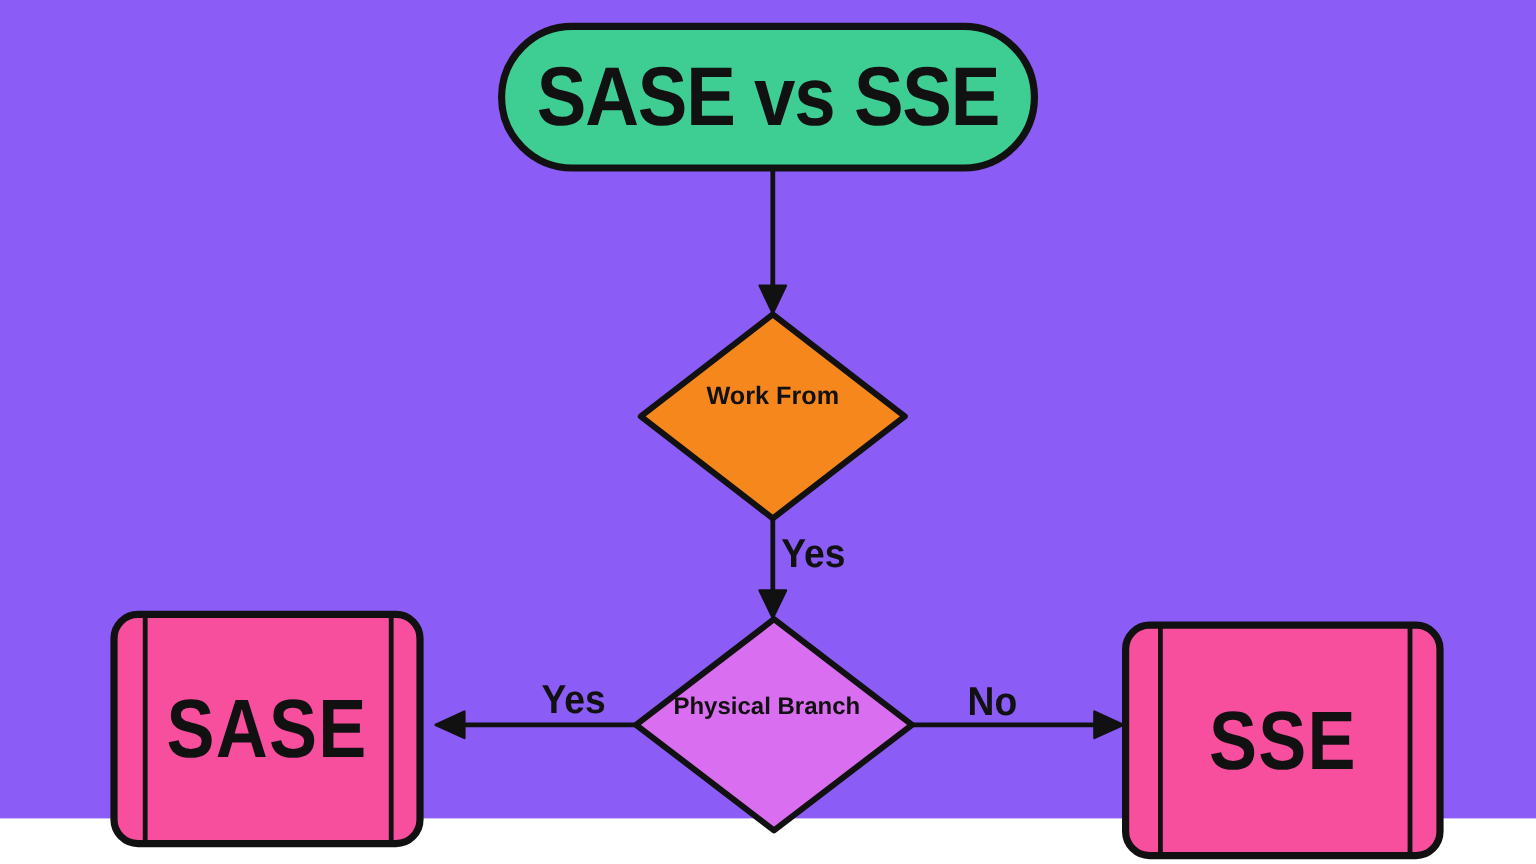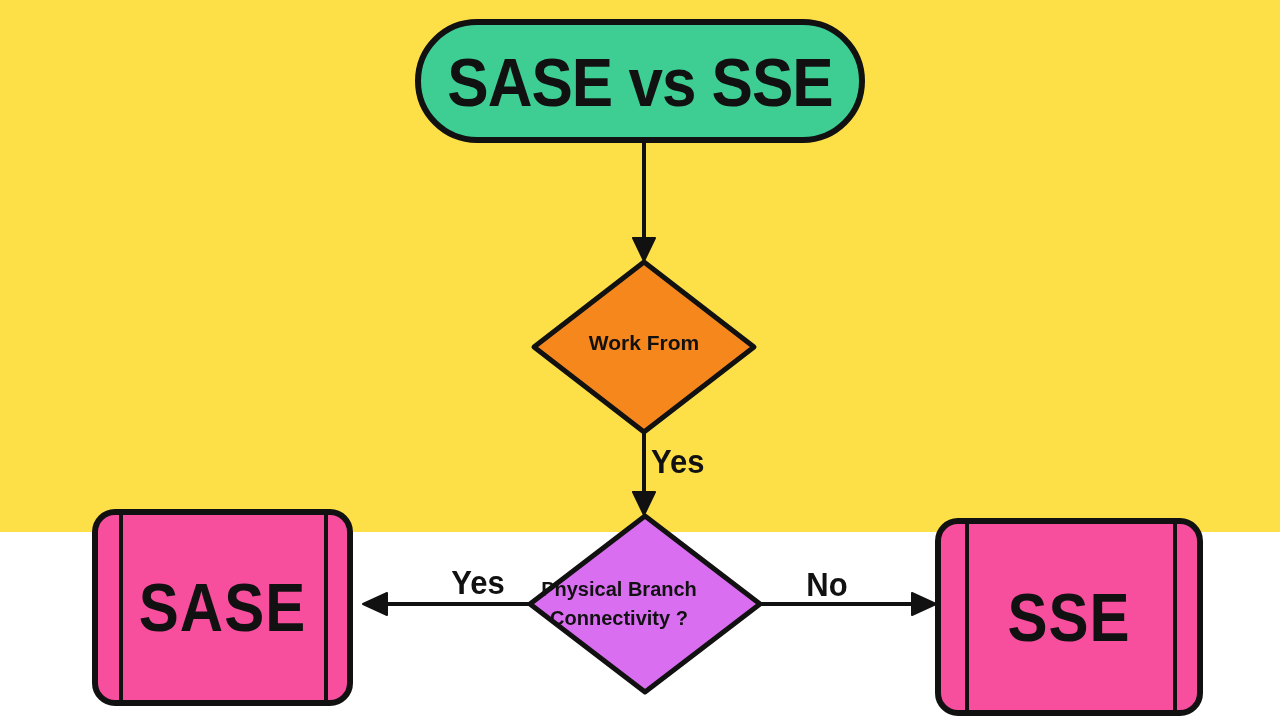--- a/index.html
+++ b/index.html
@@ -7,22 +7,22 @@
     padding: 0;
     width: 1280px;
     height: 720px;
     background: #ffffff;
     font-family: "Liberation Sans", sans-serif;
     overflow: hidden;
   }
   .stage {
     position: relative;
     width: 1280px;
-    height: 532px;
-    background: #fde047;
+    height: 682px;
+    background: #8b5cf6;
   }
   .layer {
     position: absolute;
     left: 0; top: 0;
     width: 1280px; height: 720px;
   }
   svg .connector {
     stroke: #111111;
     stroke-width: 4;
     fill: none;
@@ -55,24 +55,23 @@
     letter-spacing: -1px;
     transform: scaleY(1.12);
   }
   .diamond-label {
     line-height: 29px;
   }
   .d1-label {
     left: 534px; top: 316px;
     width: 220px;
     font-size: 21px;
-    margin-top: 12px;
   }
   .d2-label {
-    left: 497px; top: 575px;
+    left: 517px; top: 575px;
     width: 244px;
     font-size: 20px;
   }
   .edge-label {
     font-size: 31px;
     transform: scaleY(1.08);
   }
   #edge-yes-1 { left: 651px; top: 444px; text-align: left; }
   #edge-yes-2 { left: 428px; top: 565px; width: 100px; }
   #edge-no-1  { left: 777px; top: 567px; width: 100px; }
@@ -128,21 +127,20 @@
   <div class="label title-label">SASE vs SSE</div>
 
   <div class="label diamond-label d1-label">
     <div>Work From</div>
   </div>
 
   <div class="label edge-label" id="edge-yes-1">Yes</div>
 
   <div class="label diamond-label d2-label">
     <div>Physical Branch</div>
-    <div>Connectivity ?</div>
   </div>
 
   <div class="label edge-label" id="edge-yes-2">Yes</div>
 
   <div class="label edge-label" id="edge-no-1">No</div>
 
   <div class="label box-label sase-label">SASE</div>
 
   <div class="label box-label sse-label">SSE</div>
 

